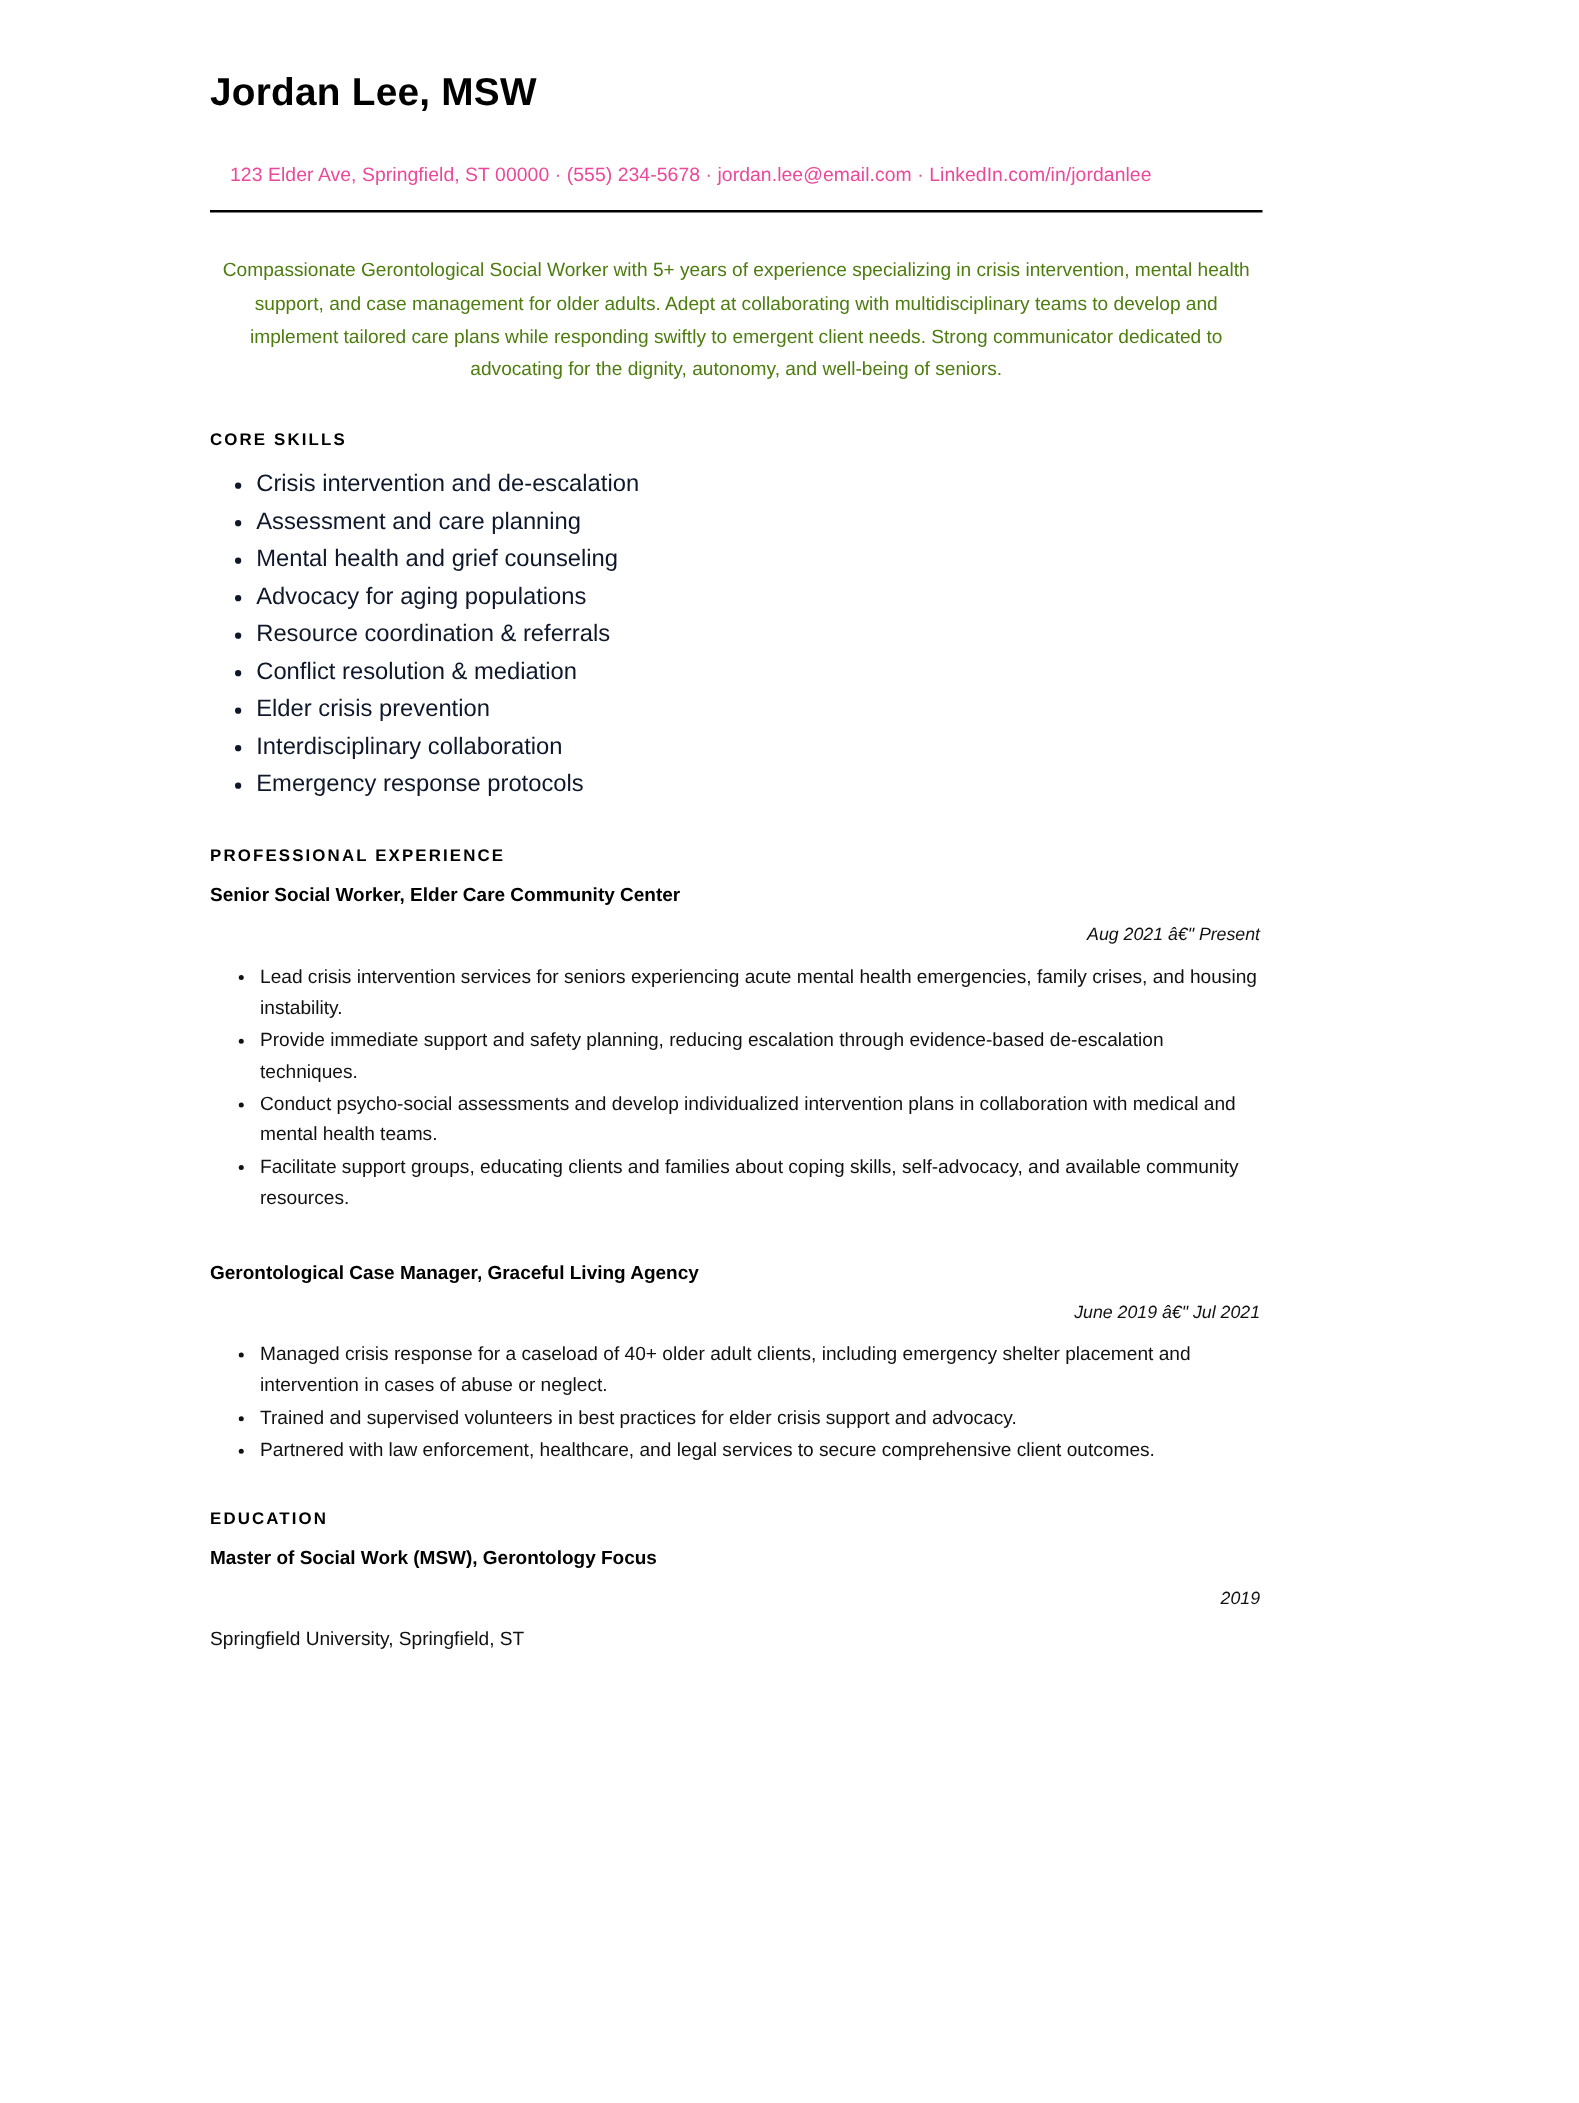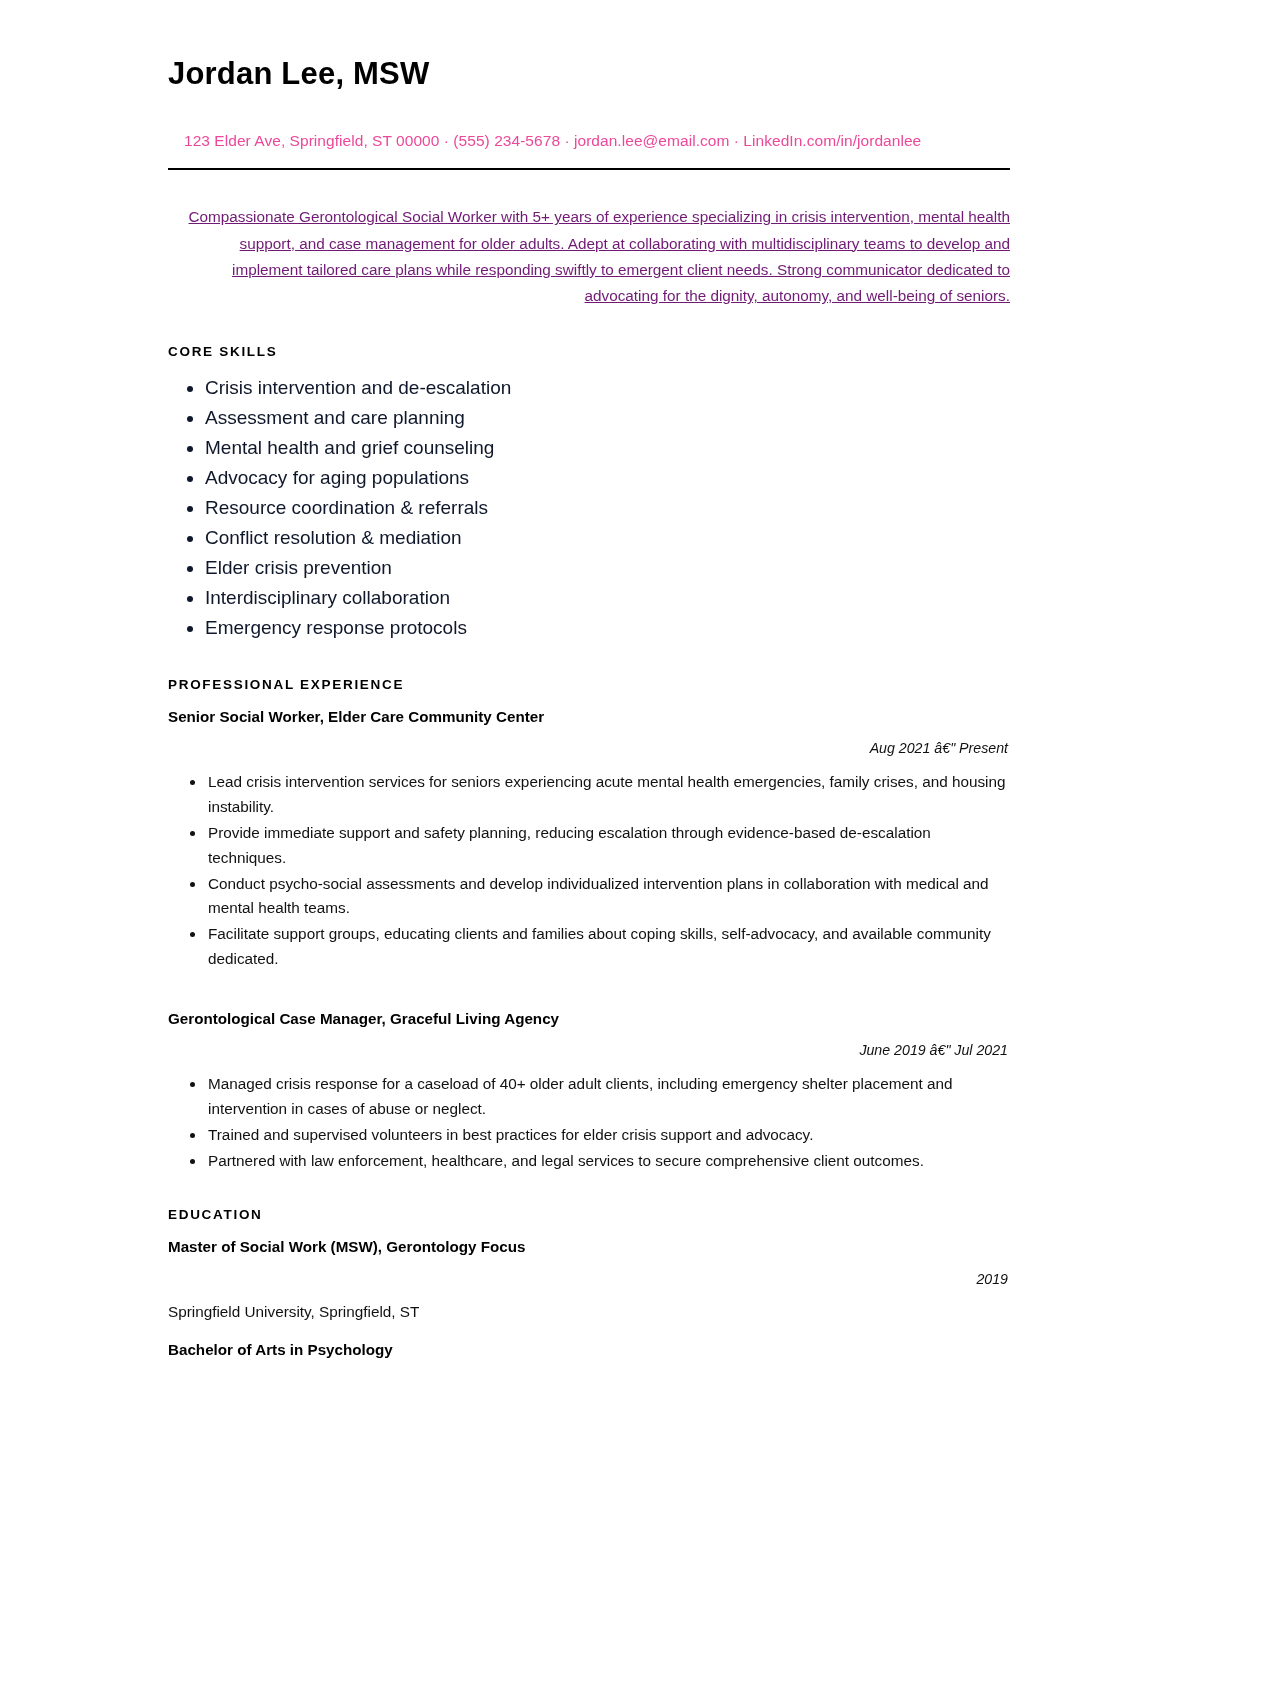--- a/index.html
+++ b/index.html
@@ -61,23 +61,22 @@
     font-weight: bold;
     letter-spacing: 1.7px;
     text-transform: uppercase;
     margin: 0 0 14px 0;
     color: #000;
   }
   .para {
     font-size: 15.3px;
     line-height: 1.72;
     margin: 0;
-    color: #701a75;
-    text-align: right;
-    text-decoration: underline;
+    color: #4d7c0f;
+    text-align: center;
   }
 
   
   ul.skills {
     margin: 0;
     padding: 0 0 0 37px;
     list-style-type: disc;
   }
   ul.skills li {
     font-size: 19px;
@@ -185,37 +184,36 @@
     <div class="section">
       <h2 class="section-title">PROFESSIONAL EXPERIENCE</h2>
 
       <div class="job">
         <p class="job-title">Senior Social Worker, Elder Care Community Center</p>
         <p class="job-dates">Aug 2021 â€" Present</p>
         <ul class="duties">
           <li>Lead crisis intervention services for seniors experiencing acute mental health emergencies, family crises, and housing instability.</li>
           <li>Provide immediate support and safety planning, reducing escalation through evidence-based de-escalation techniques.</li>
           <li>Conduct psycho-social assessments and develop individualized intervention plans in collaboration with medical and mental health teams.</li>
-          <li>Facilitate support groups, educating clients and families about coping skills, self-advocacy, and available community dedicated.</li>
+          <li>Facilitate support groups, educating clients and families about coping skills, self-advocacy, and available community resources.</li>
         </ul>
       </div>
 
       <div class="job">
         <p class="job-title">Gerontological Case Manager, Graceful Living Agency</p>
         <p class="job-dates">June 2019 â€" Jul 2021</p>
         <ul class="duties">
           <li>Managed crisis response for a caseload of 40+ older adult clients, including emergency shelter placement and intervention in cases of abuse or neglect.</li>
           <li>Trained and supervised volunteers in best practices for elder crisis support and advocacy.</li>
           <li>Partnered with law enforcement, healthcare, and legal services to secure comprehensive client outcomes.</li>
         </ul>
       </div>
     </div>
 
     <div class="section">
       <h2 class="section-title">EDUCATION</h2>
       <p class="edu-degree">Master of Social Work (MSW), Gerontology Focus</p>
       <p class="edu-year">2019</p>
       <p class="edu-school">Springfield University, Springfield, ST</p>
-      <p class="edu-degree-2">Bachelor of Arts in Psychology</p>
     </div>
 
   </div>
 </div>
 
 </body></html>

